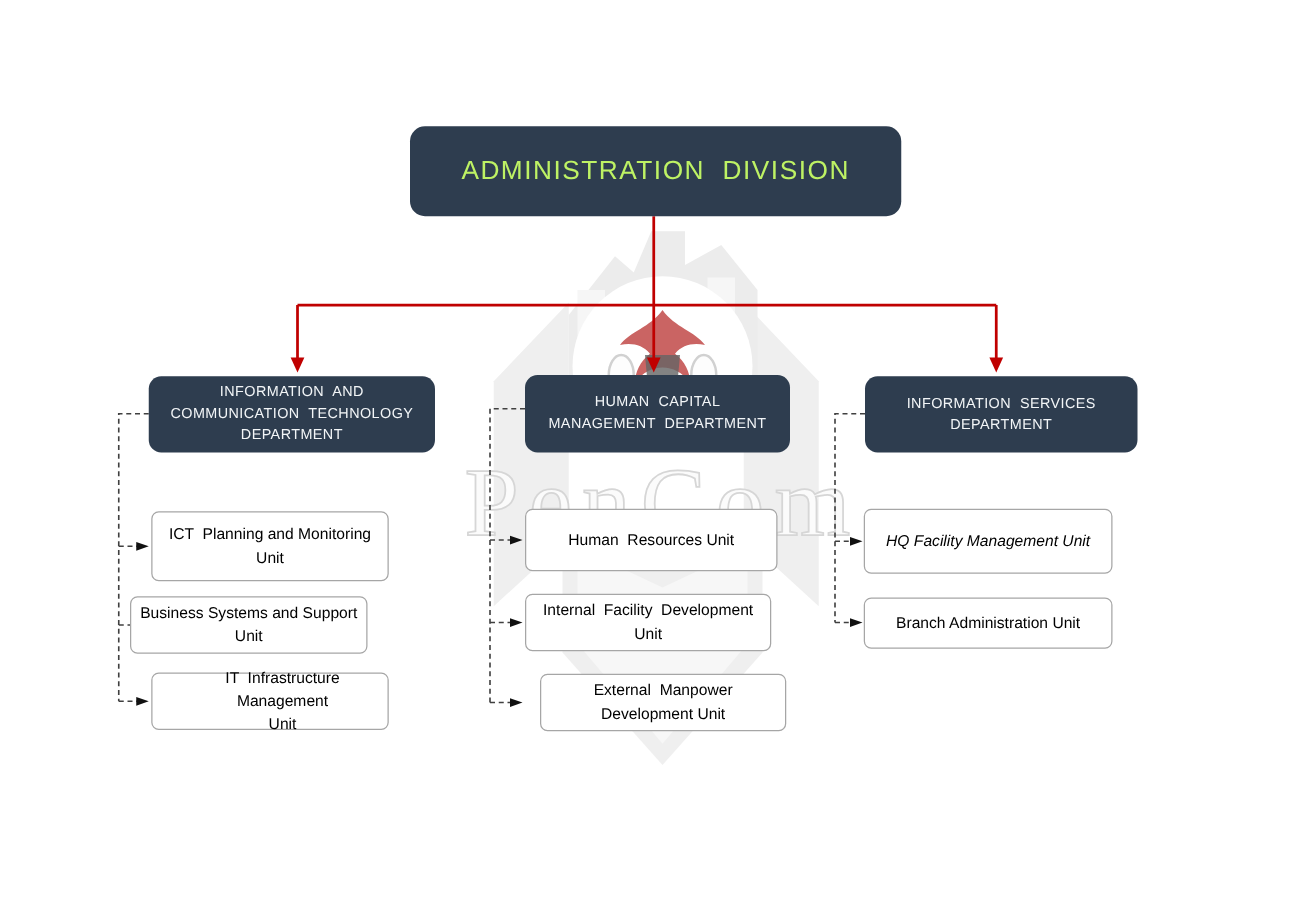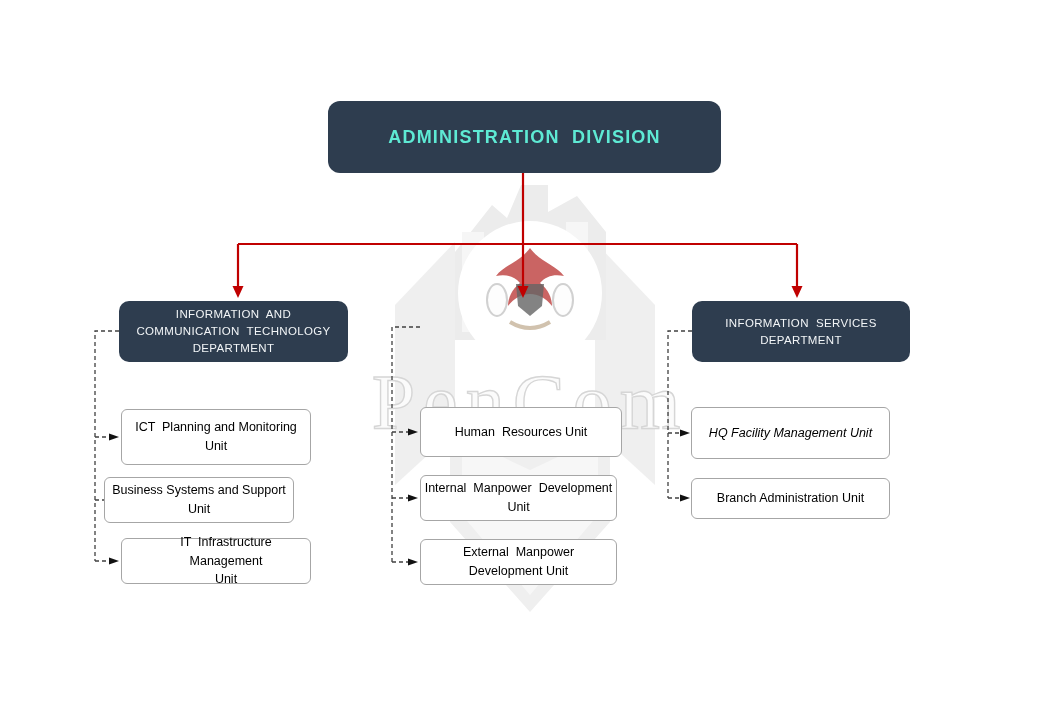--- a/index.html
+++ b/index.html
@@ -9,21 +9,21 @@
     overflow:hidden;font-family:"Liberation Sans", sans-serif;
   }
   .layer{position:absolute;left:0;top:0;width:1040px;height:720px;}
   
   .division-box{
     position:absolute;left:328px;top:101px;width:393px;height:72px;
     background:#2E3D4F;border-radius:12px;display:flex;align-items:center;justify-content:center;
     z-index:3;
   }
   .division-box .lbl{
-    color:#5eead4;font-size:18px;letter-spacing:1.2px;white-space:pre-wrap;text-align:center;font-weight:bold;
+    color:#bef264;font-size:21px;letter-spacing:1.2px;white-space:pre-wrap;text-align:center;
   }
   .dept{
     position:absolute;background:#2E3D4F;border-radius:10px;
     display:flex;align-items:center;justify-content:center;z-index:3;
   }
   .dept .lbl{
     color:#f2f5f7;font-size:11.5px;line-height:1.45;letter-spacing:.35px;
     text-align:center;white-space:pre-wrap;
   }
   .dept-ict{left:119px;top:301px;width:229px;height:61px;}
@@ -34,21 +34,21 @@
     display:flex;align-items:center;justify-content:center;z-index:3;box-sizing:border-box;
   }
   .unit .lbl{
     color:#000000;font-size:12.5px;line-height:1.5;text-align:center;white-space:pre-wrap;
   }
   .u-ict-0{left:121px;top:409px;width:190px;height:56px;}
   .u-ict-1{left:104px;top:477px;width:190px;height:46px;}
   .u-ict-2{left:121px;top:538px;width:190px;height:46px;padding-left:20px;}
   .u-hcm-0{left:420px;top:407px;width:202px;height:50px;}
   .u-hcm-1{left:420px;top:475px;width:197px;height:46px;}
-  .u-hcm-2{left:420px;top:539px;width:197px;height:46px;}
+  .u-hcm-2{left:432px;top:539px;width:197px;height:46px;}
   .u-msd-0{left:691px;top:407px;width:199px;height:52px;font-style:italic;}
   .u-msd-1{left:691px;top:478px;width:199px;height:41px;}
   
   #watermark{z-index:0;}
   #connectors{z-index:2;}
   .wm-text{
     font-family:"Liberation Serif", serif;font-size:78px;letter-spacing:8px;
     fill:#fbfbfb;stroke:#d6d6d6;stroke-width:1.4px;
   }
 </style>
@@ -131,20 +131,24 @@
 
   <div class="division-box">
     <span class="lbl">ADMINISTRATION  DIVISION</span>
   </div>
 
   <div class="dept dept-ict">
     <span class="lbl">INFORMATION  AND
 COMMUNICATION  TECHNOLOGY
 DEPARTMENT</span>
   </div>
+  <div class="dept dept-hcm">
+    <span class="lbl">HUMAN  CAPITAL
+MANAGEMENT  DEPARTMENT</span>
+  </div>
   <div class="dept dept-msd">
     <span class="lbl">INFORMATION  SERVICES
 DEPARTMENT</span>
   </div>
 
   <div class="unit u-ict-0">
     <span class="lbl">ICT  Planning and Monitoring
 Unit</span>
   </div>
   <div class="unit u-ict-1">
@@ -153,21 +157,21 @@
   </div>
   <div class="unit u-ict-2">
     <span class="lbl">IT  Infrastructure  Management
 Unit</span>
   </div>
 
   <div class="unit u-hcm-0">
     <span class="lbl">Human  Resources Unit</span>
   </div>
   <div class="unit u-hcm-1">
-    <span class="lbl">Internal  Manpower  Development
+    <span class="lbl">Internal  Facility  Development
 Unit</span>
   </div>
   <div class="unit u-hcm-2">
     <span class="lbl">External  Manpower
 Development Unit</span>
   </div>
 
   <div class="unit u-msd-0">
     <span class="lbl">HQ Facility Management Unit</span>
   </div>

